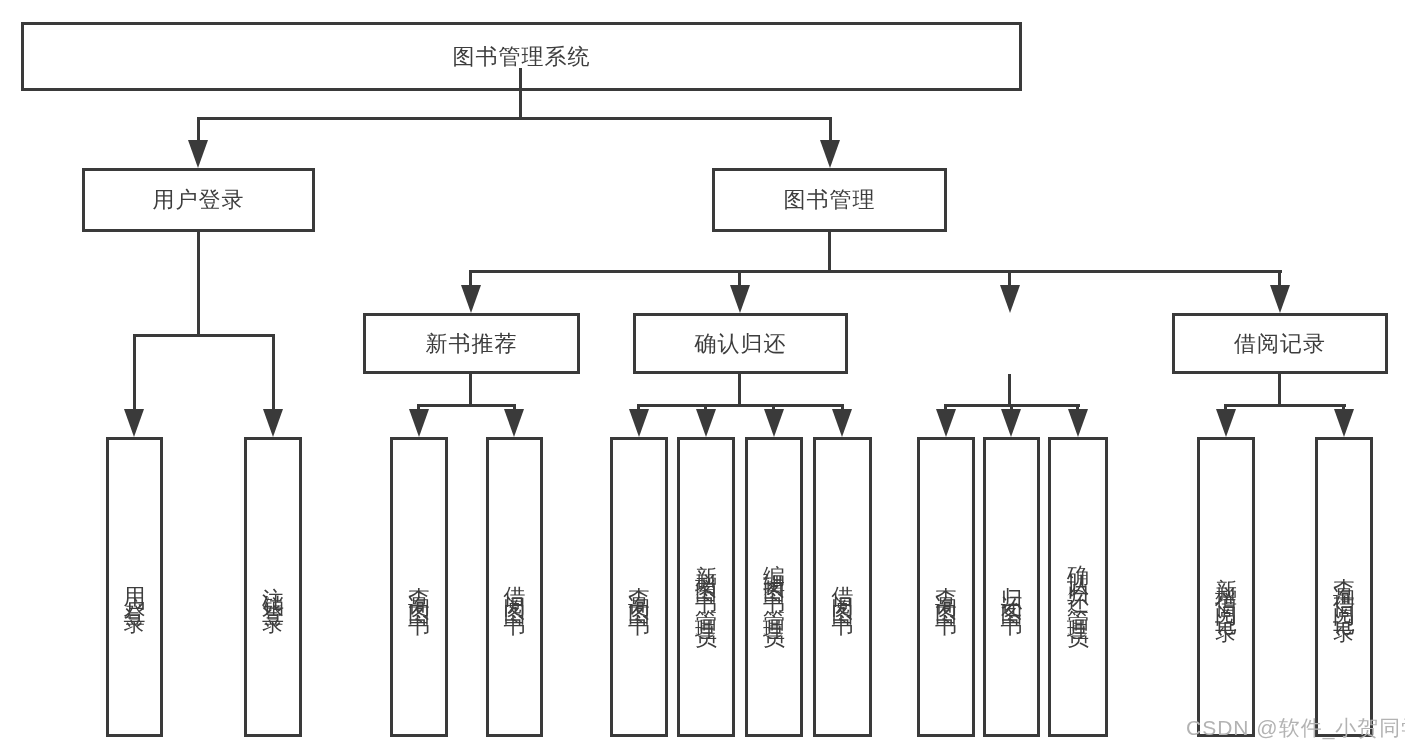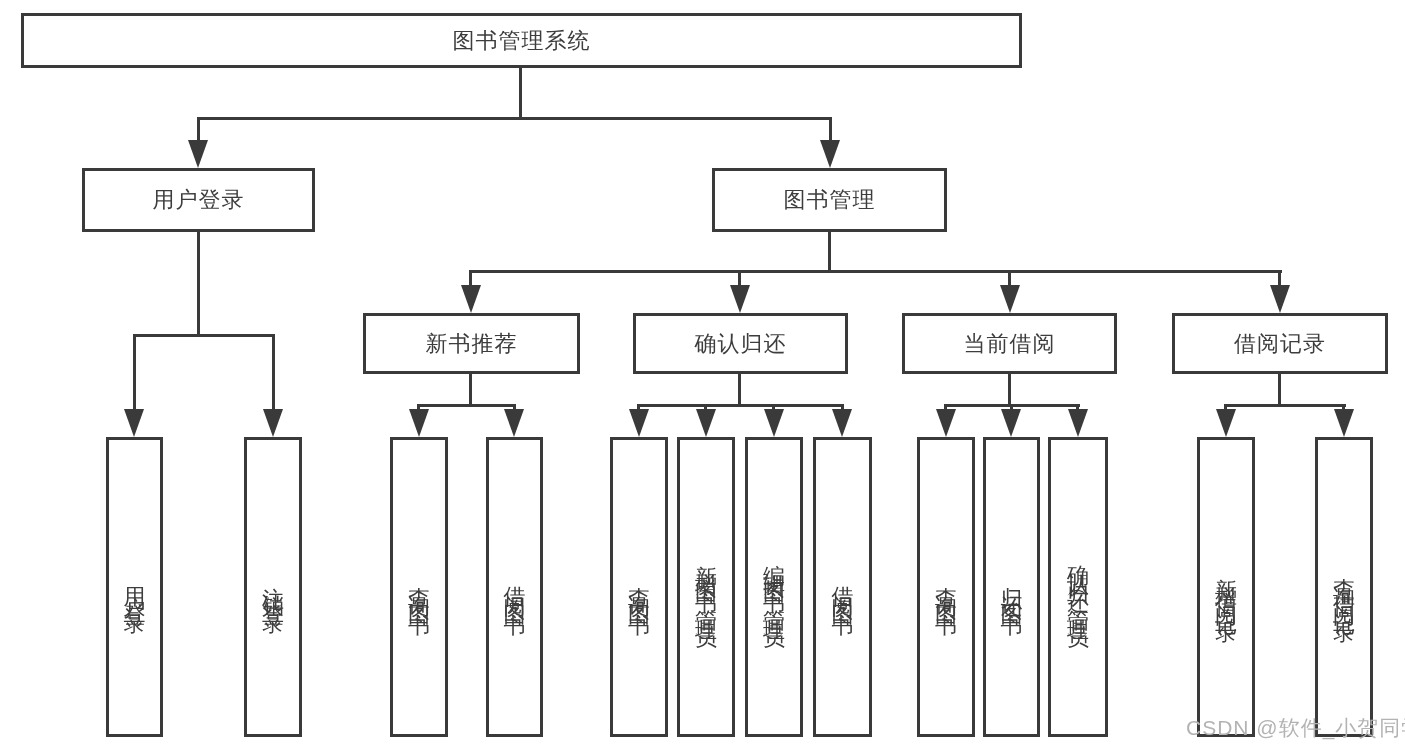--- a/index.html
+++ b/index.html
@@ -51,39 +51,36 @@
     color: #b3b3b3;
     white-space: nowrap;
     letter-spacing: 1px;
   }
 </style>
 </head>
 <body>
 
 <div id="canvas">
 
-  <div class="box" style="left:21px; top:13px; width:1001px; height:55px;">
+  <div class="box" style="left:21px; top:22px; width:1001px; height:69px;">
     <span>图书管理系统</span>
   </div>
 
   <div class="box" style="left:82px; top:168px; width:233px; height:64px;">
     <span>用户登录</span>
   </div>
   <div class="box" style="left:712px; top:168px; width:235px; height:64px;">
     <span>图书管理</span>
   </div>
 
   <div class="box" style="left:363px; top:313px; width:217px; height:61px;">
     <span>新书推荐</span>
   </div>
   <div class="box" style="left:633px; top:313px; width:215px; height:61px;">
     <span>确认归还</span>
-  </div>
-  <div class="box" style="left:902px; top:313px; width:215px; height:61px;">
-    <span>当前借阅</span>
   </div>
   <div class="box" style="left:1172px; top:313px; width:216px; height:61px;">
     <span>借阅记录</span>
   </div>
 
   <div class="box" style="left:106px; top:437px; width:57px; height:300px;">
     <span class="vtext">用户登录</span>
   </div>
   <div class="box" style="left:244px; top:437px; width:58px; height:300px;">
     <span class="vtext">注销登录</span>

